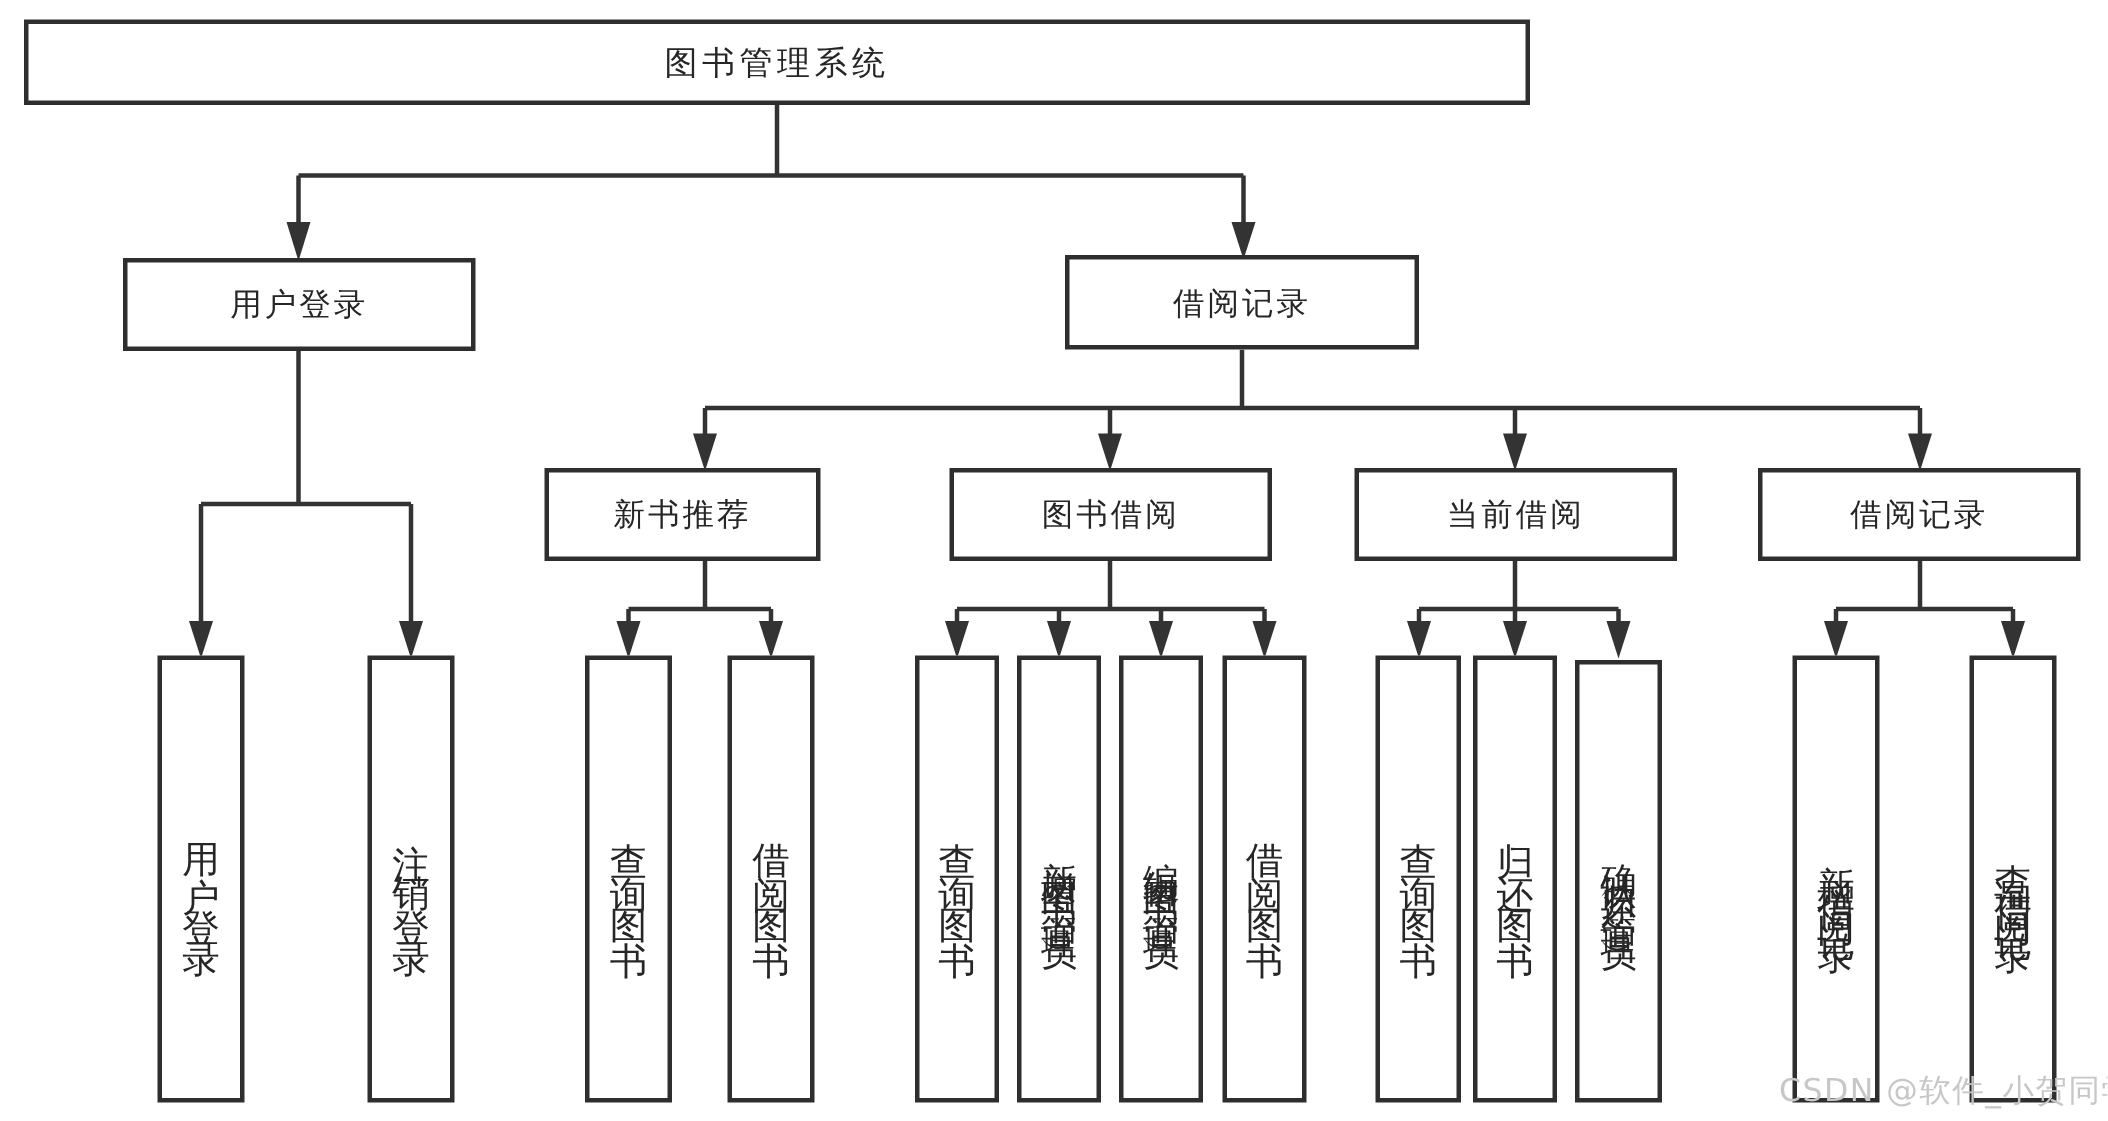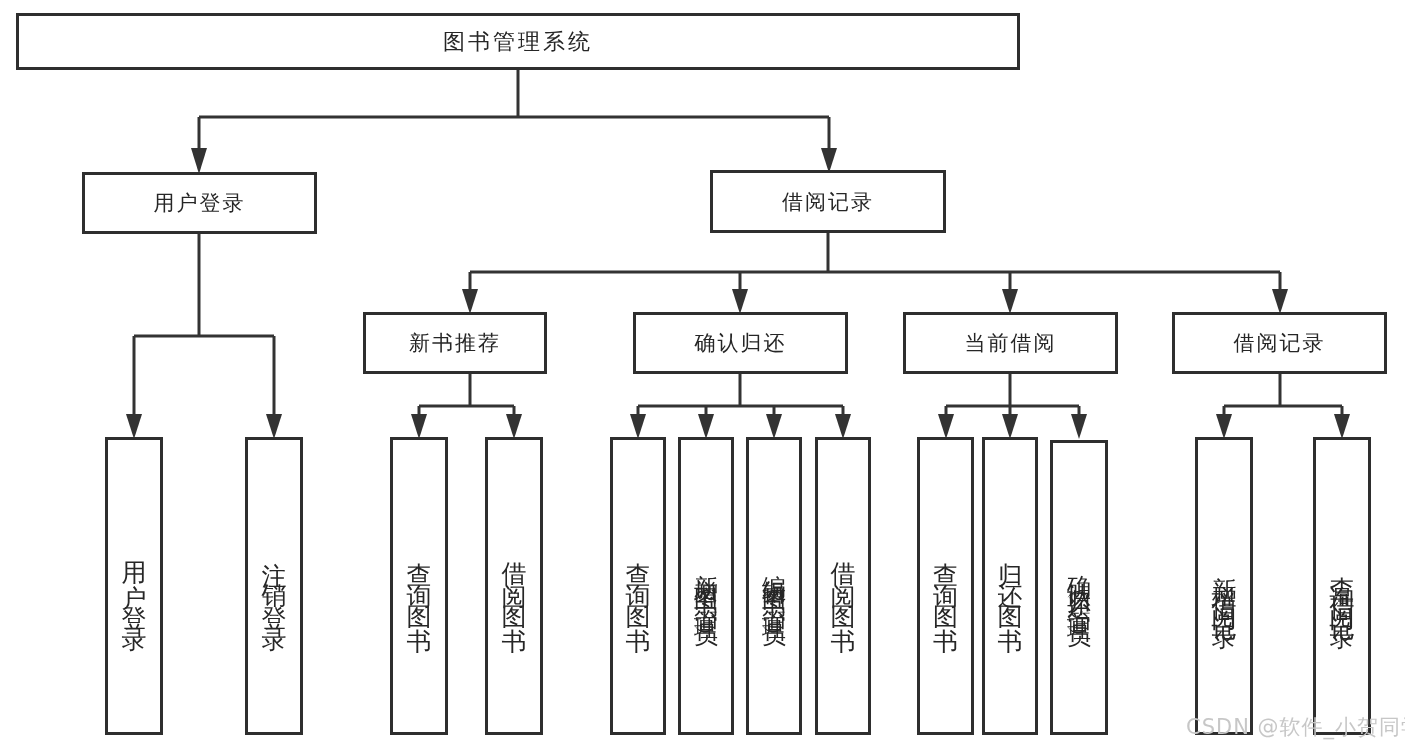--- a/index.html
+++ b/index.html
@@ -115,21 +115,21 @@
     <span class="h-label">用户登录</span>
   </div>
   <div class="box" style="left:710px; top:170px; width:236px; height:63px;">
     <span class="h-label">借阅记录</span>
   </div>
 
   <div class="box" style="left:363px; top:312px; width:184px; height:62px;">
     <span class="h-label">新书推荐</span>
   </div>
   <div class="box" style="left:633px; top:312px; width:215px; height:62px;">
-    <span class="h-label">确认归还</span>
+    <span class="h-label">图书借阅</span>
   </div>
   <div class="box" style="left:903px; top:312px; width:215px; height:62px;">
     <span class="h-label">当前借阅</span>
   </div>
   <div class="box" style="left:1172px; top:312px; width:215px; height:62px;">
     <span class="h-label">借阅记录</span>
   </div>
 
   <div class="box" style="left:105px; top:437px; width:58px; height:298px;">
     <span class="v-label">用户登录</span>

